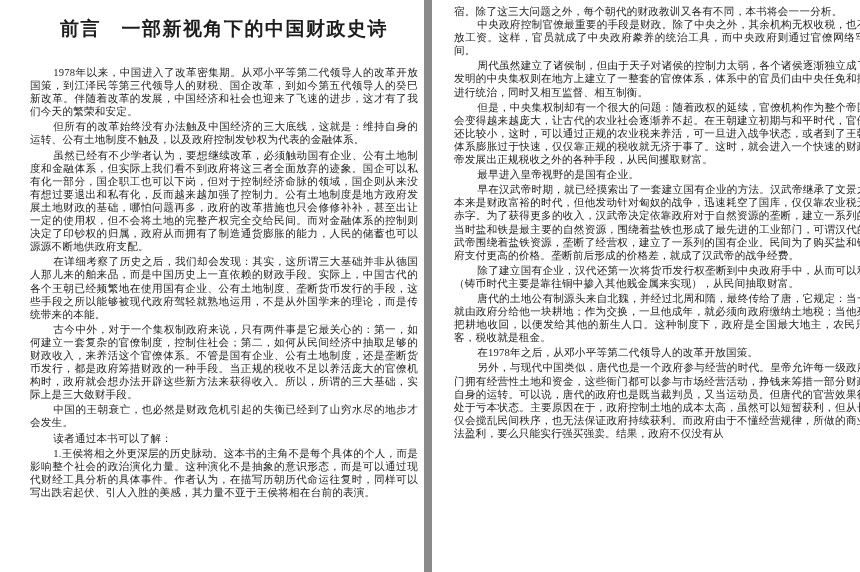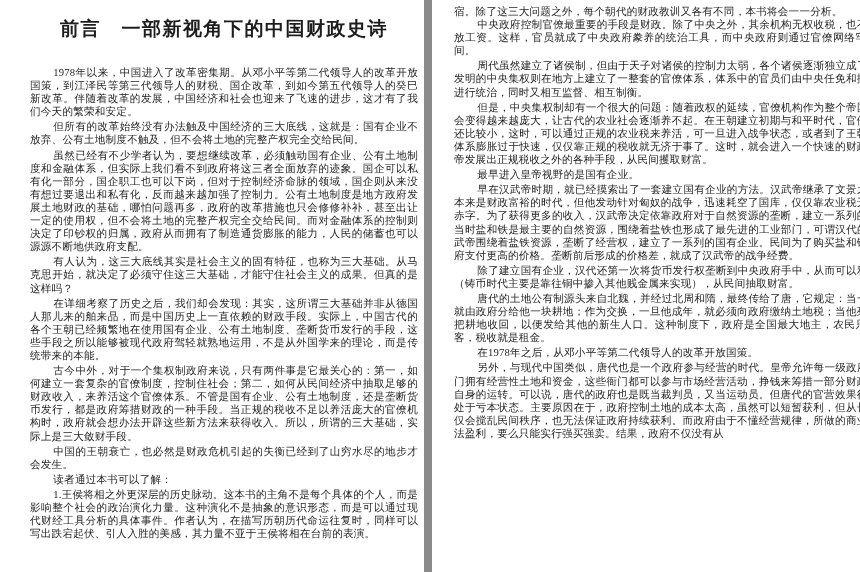--- a/index.html
+++ b/index.html
@@ -72,23 +72,22 @@
   }
 </style>
 </head>
 <body>
 
 <div id="canvas">
 
   <div id="left-page" class="page">
     <h1 class="preface-title">前言　一部新视角下的中国财政史诗</h1>
     <p>1978年以来，中国进入了改革密集期。从邓小平等第二代领导人的改革开放国策，到江泽民等第三代领导人的财税、国企改革，到如今第五代领导人的癸巳新改革。伴随着改革的发展，中国经济和社会也迎来了飞速的进步，这才有了我们今天的繁荣和安定。</p>
-    <p>但所有的改革始终没有办法触及中国经济的三大底线，这就是：国有企业不放弃、公有土地制度不触及，但不会将土地的完整产权完全交给民间。</p>
+    <p>但所有的改革始终没有办法触及中国经济的三大底线，这就是：维持自身的运转、公有土地制度不触及，以及政府控制发钞权为代表的金融体系。</p>
     <p>虽然已经有不少学者认为，要想继续改革，必须触动国有企业、公有土地制度和金融体系，但实际上我们看不到政府将这三者全面放弃的迹象。国企可以私有化一部分，国企职工也可以下岗，但对于控制经济命脉的领域，国企则从来没有想过要退出和私有化，反而越来越加强了控制力。公有土地制度是地方政府发展土地财政的基础，哪怕问题再多，政府的改革措施也只会修修补补，甚至出让一定的使用权，但不会将土地的完整产权完全交给民间。而对金融体系的控制则决定了印钞权的归属，政府从而拥有了制造通货膨胀的能力，人民的储蓄也可以源源不断地供政府支配。</p>
-    <p>有人认为，这三大底线其实是社会主义的固有特征，也称为三大基础。从马克思开始，就决定了必须守住这三大基础，才能守住社会主义的成果。但真的是这样吗？</p>
     <p>在详细考察了历史之后，我们却会发现：其实，这所谓三大基础并非从德国人那儿来的舶来品，而是中国历史上一直依赖的财政手段。实际上，中国古代的各个王朝已经频繁地在使用国有企业、公有土地制度、垄断货币发行的手段，这些手段之所以能够被现代政府驾轻就熟地运用，不是从外国学来的理论，而是传统带来的本能。</p>
     <p>古今中外，对于一个集权制政府来说，只有两件事是它最关心的：第一，如何建立一套复杂的官僚制度，控制住社会；第二，如何从民间经济中抽取足够的财政收入，来养活这个官僚体系。不管是国有企业、公有土地制度，还是垄断货币发行，都是政府筹措财政的一种手段。当正规的税收不足以养活庞大的官僚机构时，政府就会想办法开辟这些新方法来获得收入。所以，所谓的三大基础，实际上是三大敛财手段。</p>
     <p>中国的王朝衰亡，也必然是财政危机引起的失衡已经到了山穷水尽的地步才会发生。</p>
     <p>读者通过本书可以了解：</p>
     <p>1.王侯将相之外更深层的历史脉动。这本书的主角不是每个具体的个人，而是影响整个社会的政治演化力量。这种演化不是抽象的意识形态，而是可以通过现代财经工具分析的具体事件。作者认为，在描写历朝历代命运往复时，同样可以写出跌宕起伏、引人入胜的美感，其力量不亚于王侯将相在台前的表演。</p>
 
   </div>
 
   <div id="page-divider"></div>
 

